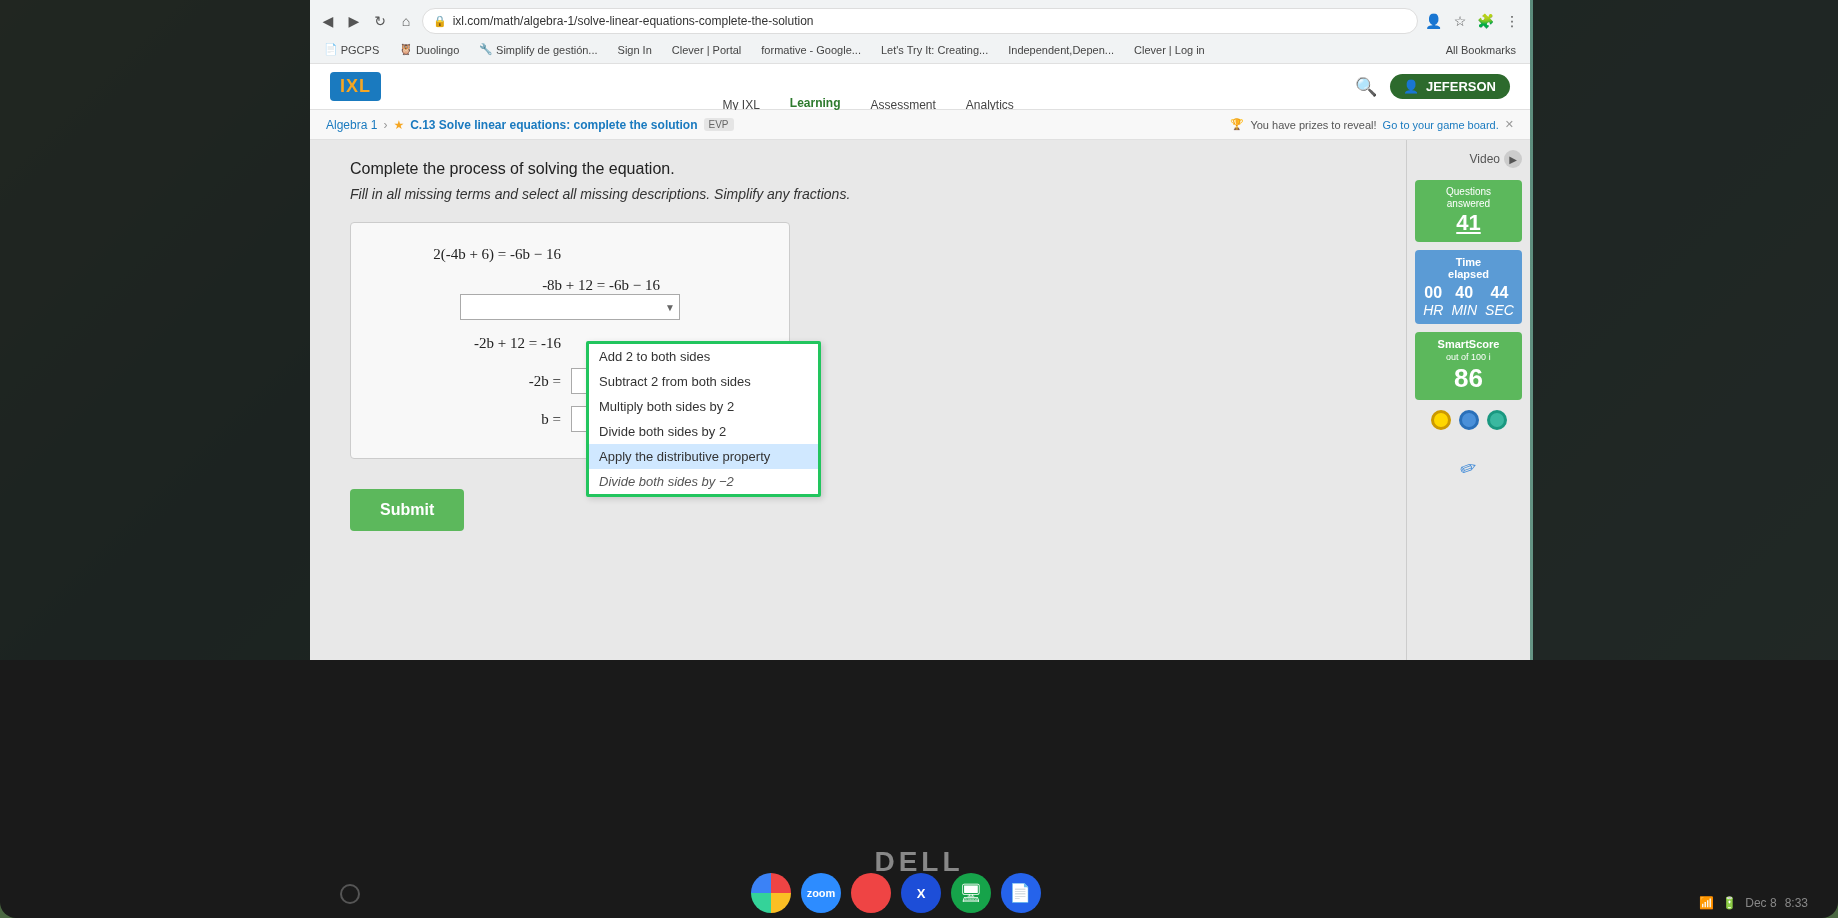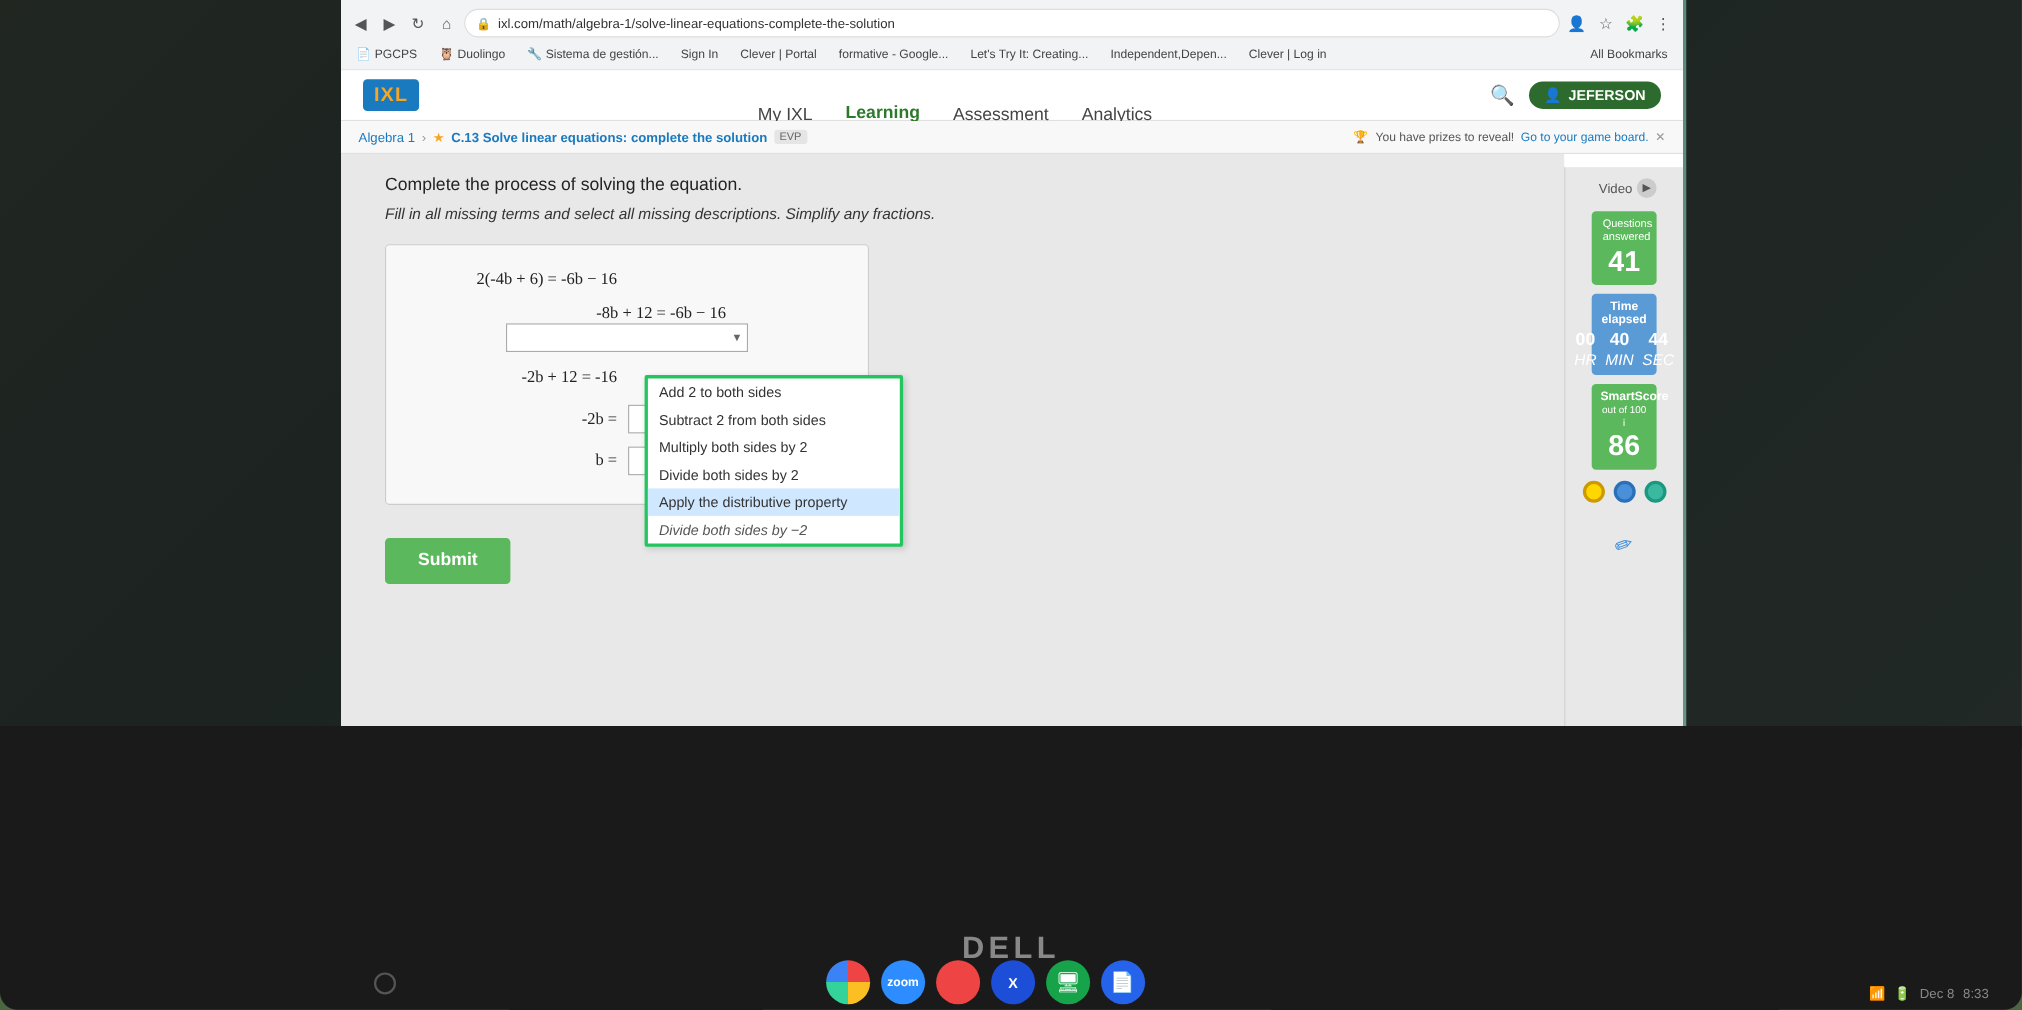--- a/index.html
+++ b/index.html
@@ -139,21 +139,21 @@
 
     .ixl-nav {
       display: flex;
       align-items: center;
       gap: 30px;
       flex: 1;
       justify-content: center;
     }
 
     .nav-item {
-      font-size: 16px;
+      font-size: 12px;
       color: #444;
       cursor: pointer;
       text-decoration: none;
       padding: 4px 0;
       margin-top: 36px;
     }
 
     .nav-item.active {
       color: #2d7a2d;
       font-weight: bold;
@@ -329,29 +329,28 @@
       padding: 12px 30px;
       font-size: 16px;
       font-weight: bold;
       cursor: pointer;
       margin-top: 30px;
       display: block;
     }
 
     
     .right-panel {
-      width: 108px;
+      width: 124px;
       background: #e8e8e8;
       display: flex;
       flex-direction: column;
       align-items: center;
-      padding: 10px 24px;
+      padding: 10px 8px;
       border-left: 1px solid #ccc;
       gap: 8px;
-      margin-top: 12px;
     }
 
     .video-btn {
       display: flex;
       align-items: center;
       gap: 4px;
       font-size: 12px;
       color: #555;
       cursor: pointer;
       align-self: flex-end;
@@ -366,22 +365,23 @@
       text-align: center;
       width: 100%;
     }
 
     .questions-answered .label {
       font-size: 10px;
       line-height: 1.2;
     }
 
     .questions-answered .count {
-      font-size: 26px;
+      font-size: 22px;
       font-weight: bold;
+      text-decoration: underline;
     }
 
     .time-elapsed {
       background: #5b9bd5;
       color: #fff;
       border-radius: 4px;
       padding: 6px 8px;
       text-align: center;
       width: 100%;
     }
@@ -535,21 +535,21 @@
     <div class="bookmark-item">
       <span>📄</span>
       <span>PGCPS</span>
     </div>
     <div class="bookmark-item">
       <span>🦉</span>
       <span>Duolingo</span>
     </div>
     <div class="bookmark-item">
       <span>🔧</span>
-      <span>Sistema de gestión...</span>
+      <span>Simplify de gestión...</span>
     </div>
     <div class="bookmark-item">
       <span>Sign In</span>
     </div>
     <div class="bookmark-item">
       <span>Clever | Portal</span>
     </div>
     <div class="bookmark-item">
       <span>formative - Google...</span>
     </div>

